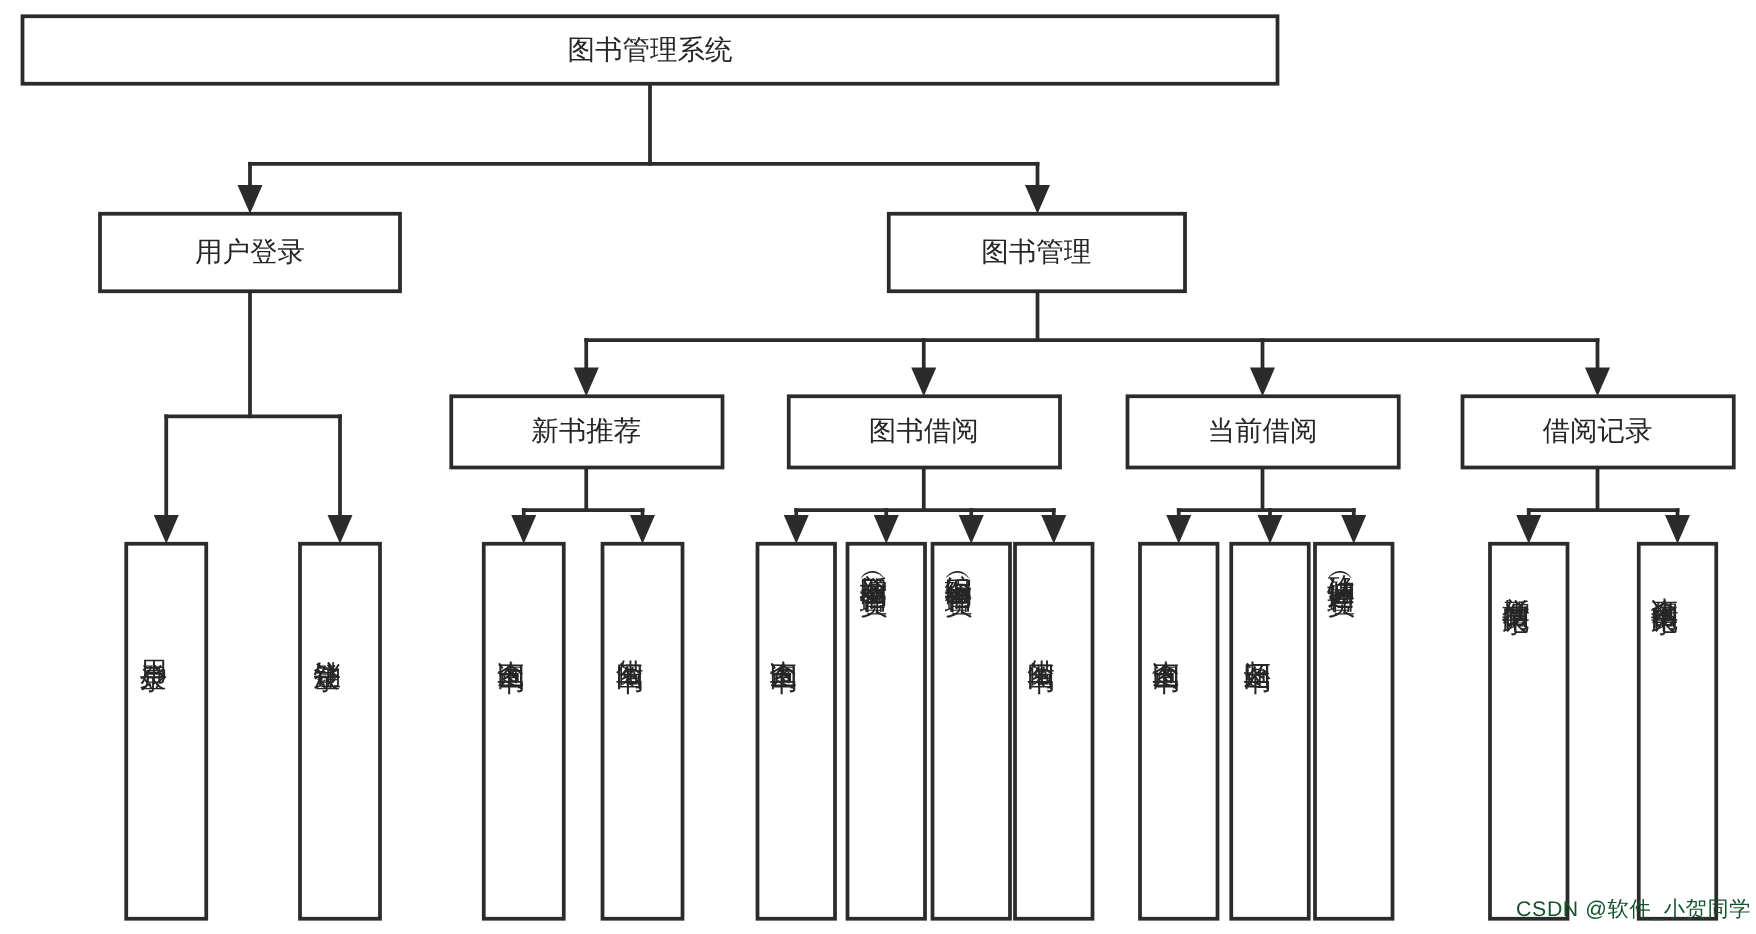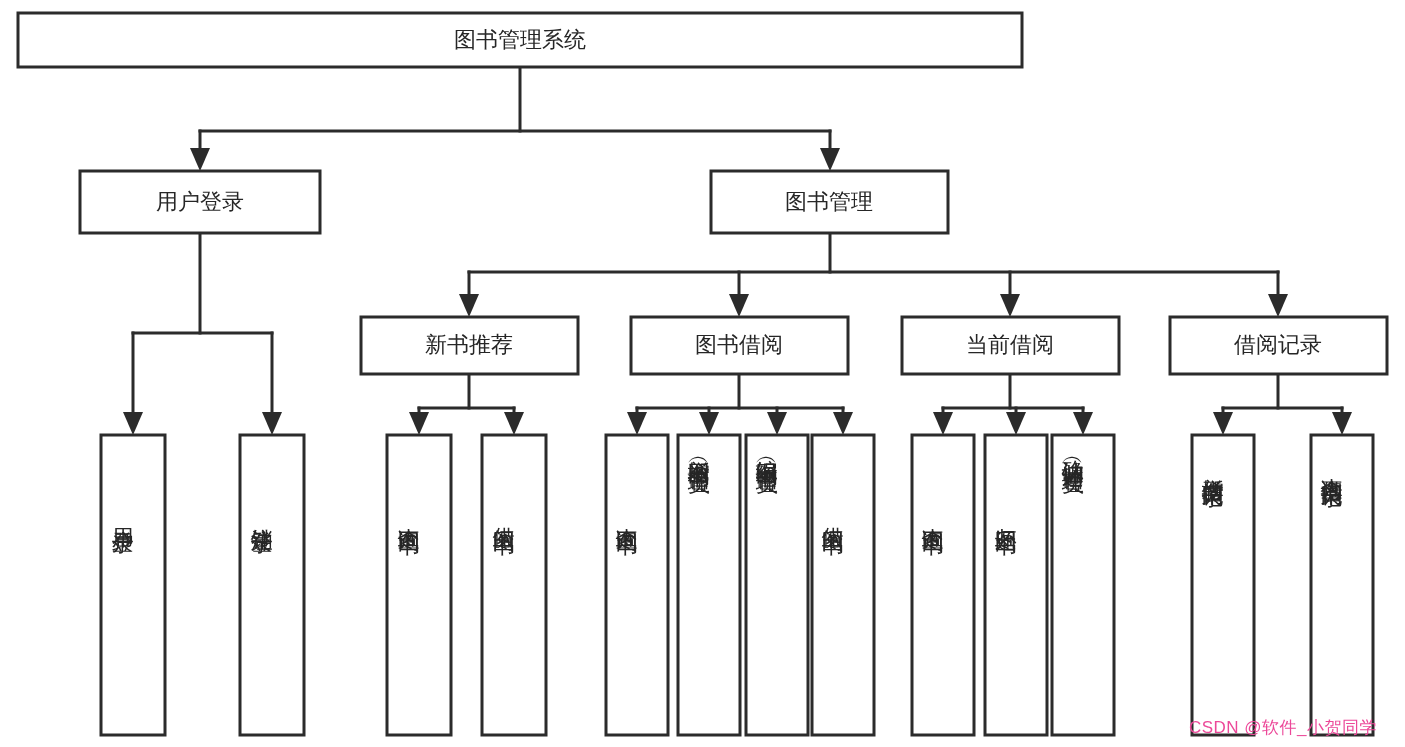--- a/index.html
+++ b/index.html
@@ -56,25 +56,25 @@
     font-size: 22px;
     line-height: 1.08;
     color: #262626;
     letter-spacing: 2px;
     white-space: nowrap;
     pointer-events: none;
     text-align: start;
   }
   .watermark {
     position: absolute;
-    right: 28px;
+    right: 4px;
     bottom: 8px;
     font-family: "Liberation Sans", "DejaVu Sans", sans-serif;
     font-size: 17px;
-    color: #ec4899;
+    color: #14532d;
     letter-spacing: 0.5px;
     white-space: nowrap;
   }
 </style>
 </head>
 <body>
 
 <div id="diagram-root">
 
   <svg id="tree-svg" viewBox="0 0 1405 747">

